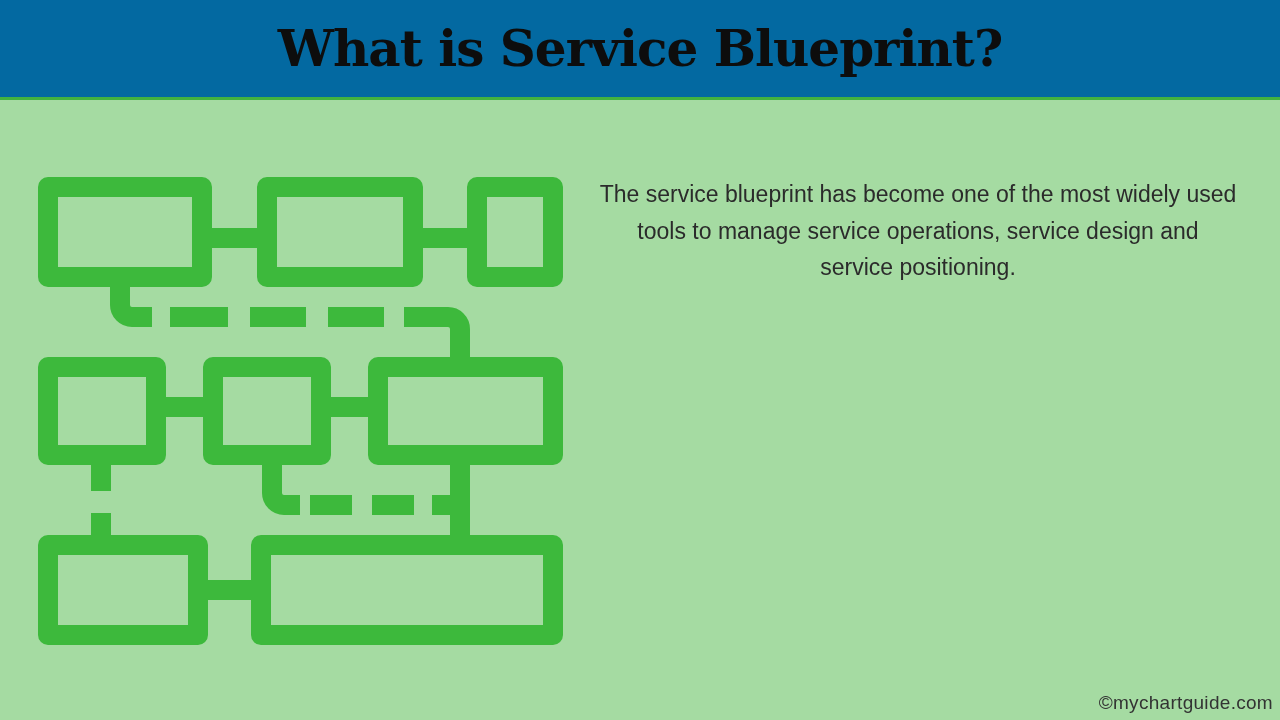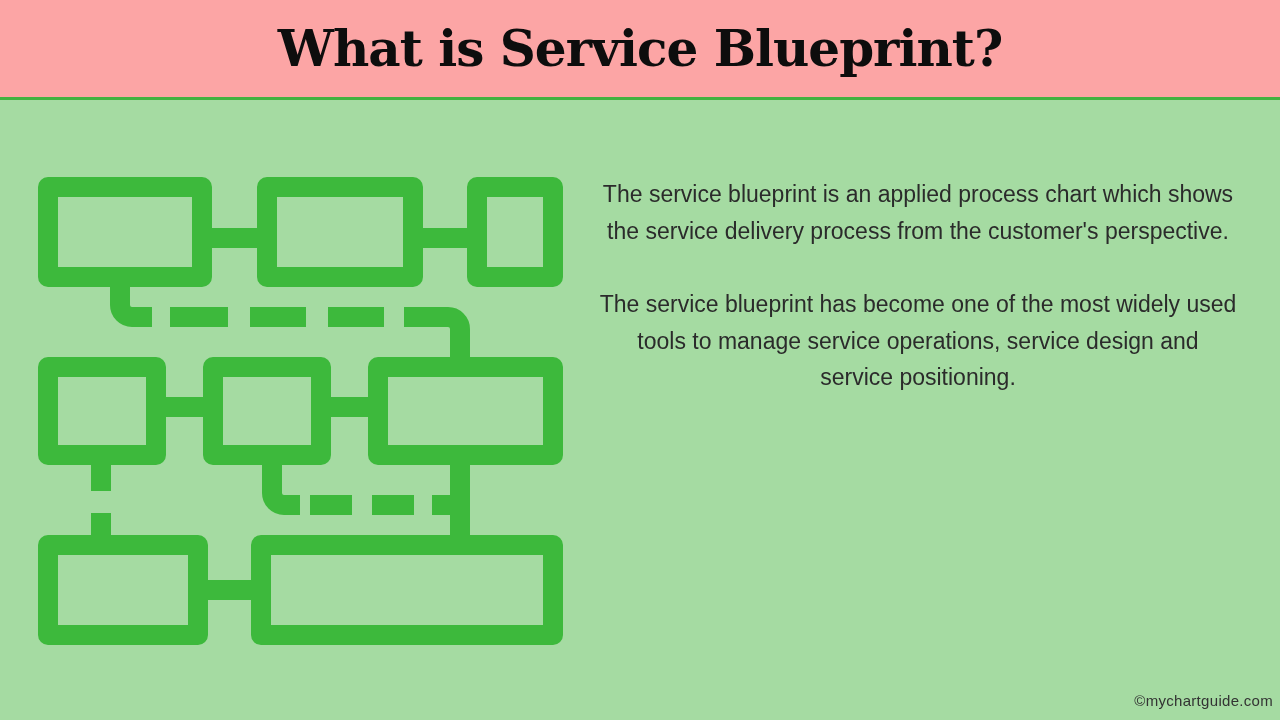--- a/index.html
+++ b/index.html
@@ -9,21 +9,21 @@
     width: 1280px;
     height: 720px;
     background: #A5DBA2;
     font-family: "Liberation Sans", sans-serif;
   }
 
   .header-bar {
     position: absolute;
     left: 0; top: 0;
     width: 1280px; height: 100px;
-    background: #fca5a5;
+    background: #0369a1;
     border-bottom: 3px solid #42B240;
     display: flex;
     align-items: center;
     justify-content: center;
   }
   .page-title {
     font-family: "DejaVu Serif", "Liberation Serif", serif;
     font-weight: 700;
     font-size: 50px;
     letter-spacing: -1px;
@@ -45,21 +45,21 @@
     color: #2B2B2B;
     font-size: 23px;
     line-height: 36.5px;
   }
   .text-column p { margin-bottom: 37px; }
   .text-column p:last-child { margin-bottom: 0; }
 
   .copyright {
     position: absolute;
     right: 7px; top: 692px;
-    font-size: 15px;
+    font-size: 19px;
     color: #333333;
     letter-spacing: 0.3px;
     margin-left: 35px;
   }
 </style>
 </head>
 <body>
 
 <div class="header-bar">
   <div class="page-title">What is Service Blueprint?</div>
@@ -102,17 +102,16 @@
     <line x1="422" y1="280" x2="422" y2="370"></line>
 
     <rect x="10" y="370" width="150" height="90"></rect>
     <rect x="223" y="370" width="292" height="90"></rect>
 
     <line x1="160" y1="415" x2="223" y2="415"></line>
   </g>
 </svg>
 
 <div class="text-column">
-  <p>The service blueprint is an applied process chart which shows the service delivery process from the customer's perspective.</p>
   <p>The service blueprint has become one of the most widely used tools to manage service operations, service design and service positioning.</p>
 </div>
 
 <div class="copyright">©mychartguide.com</div>
 
 </body></html>

